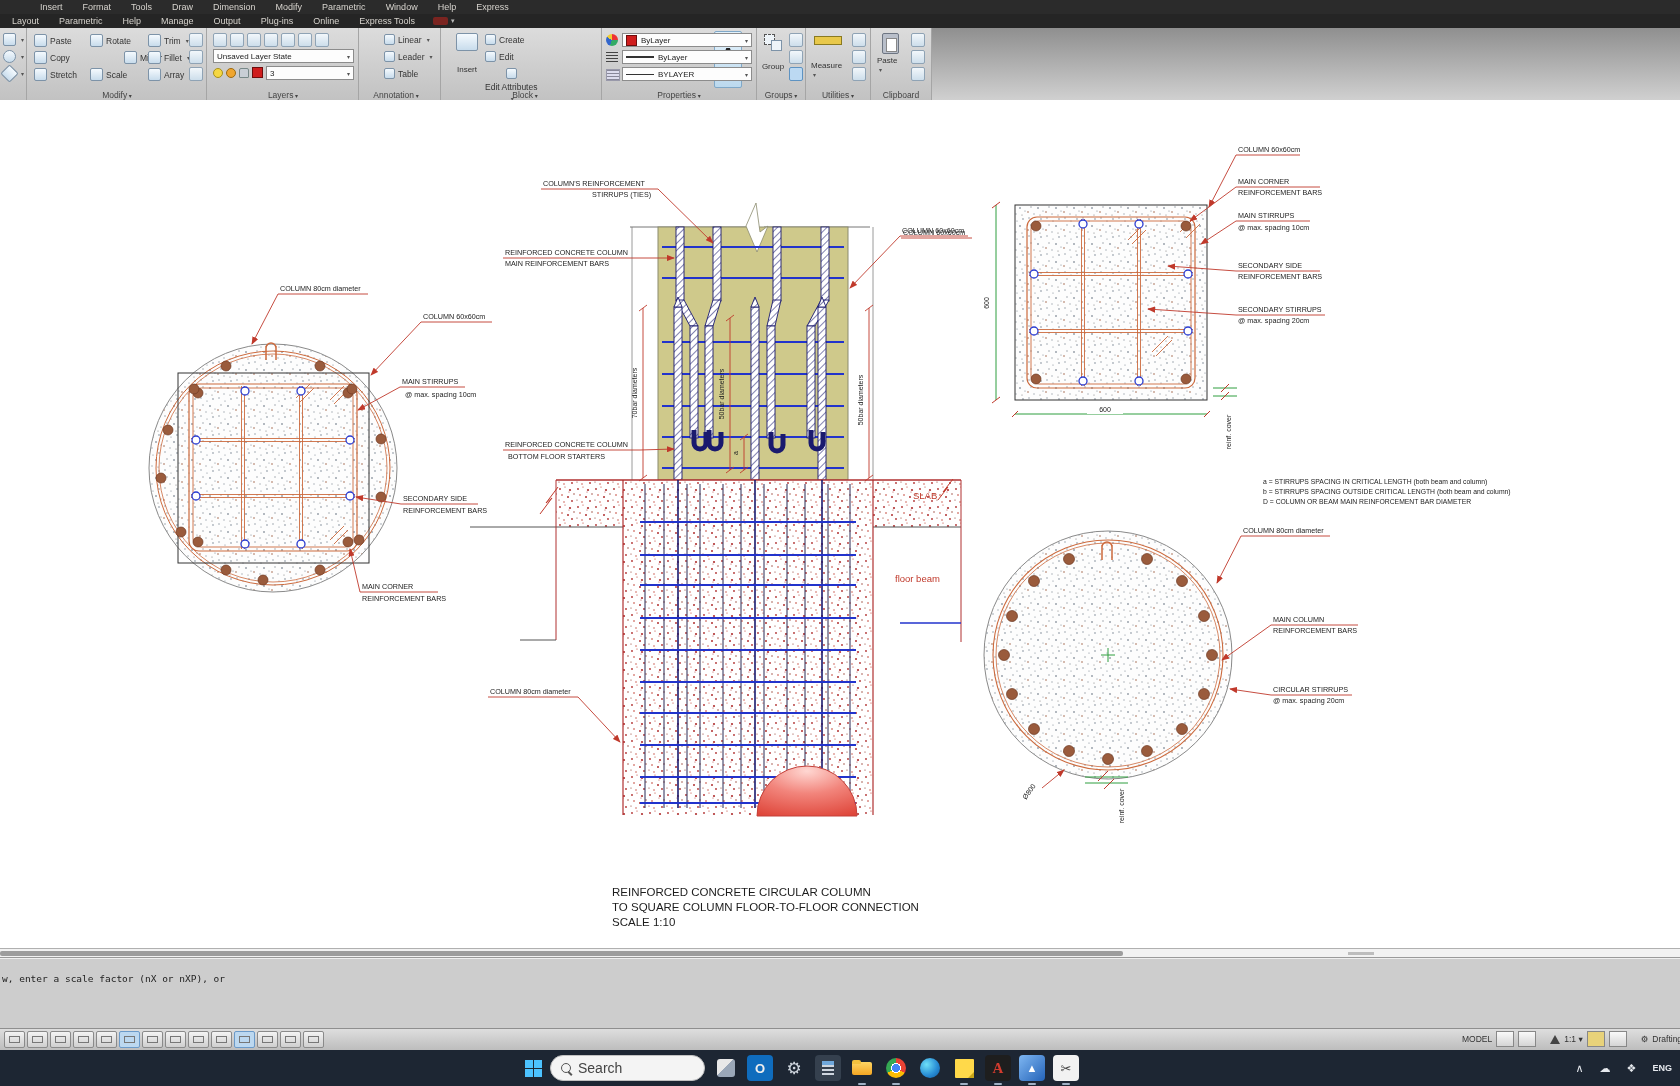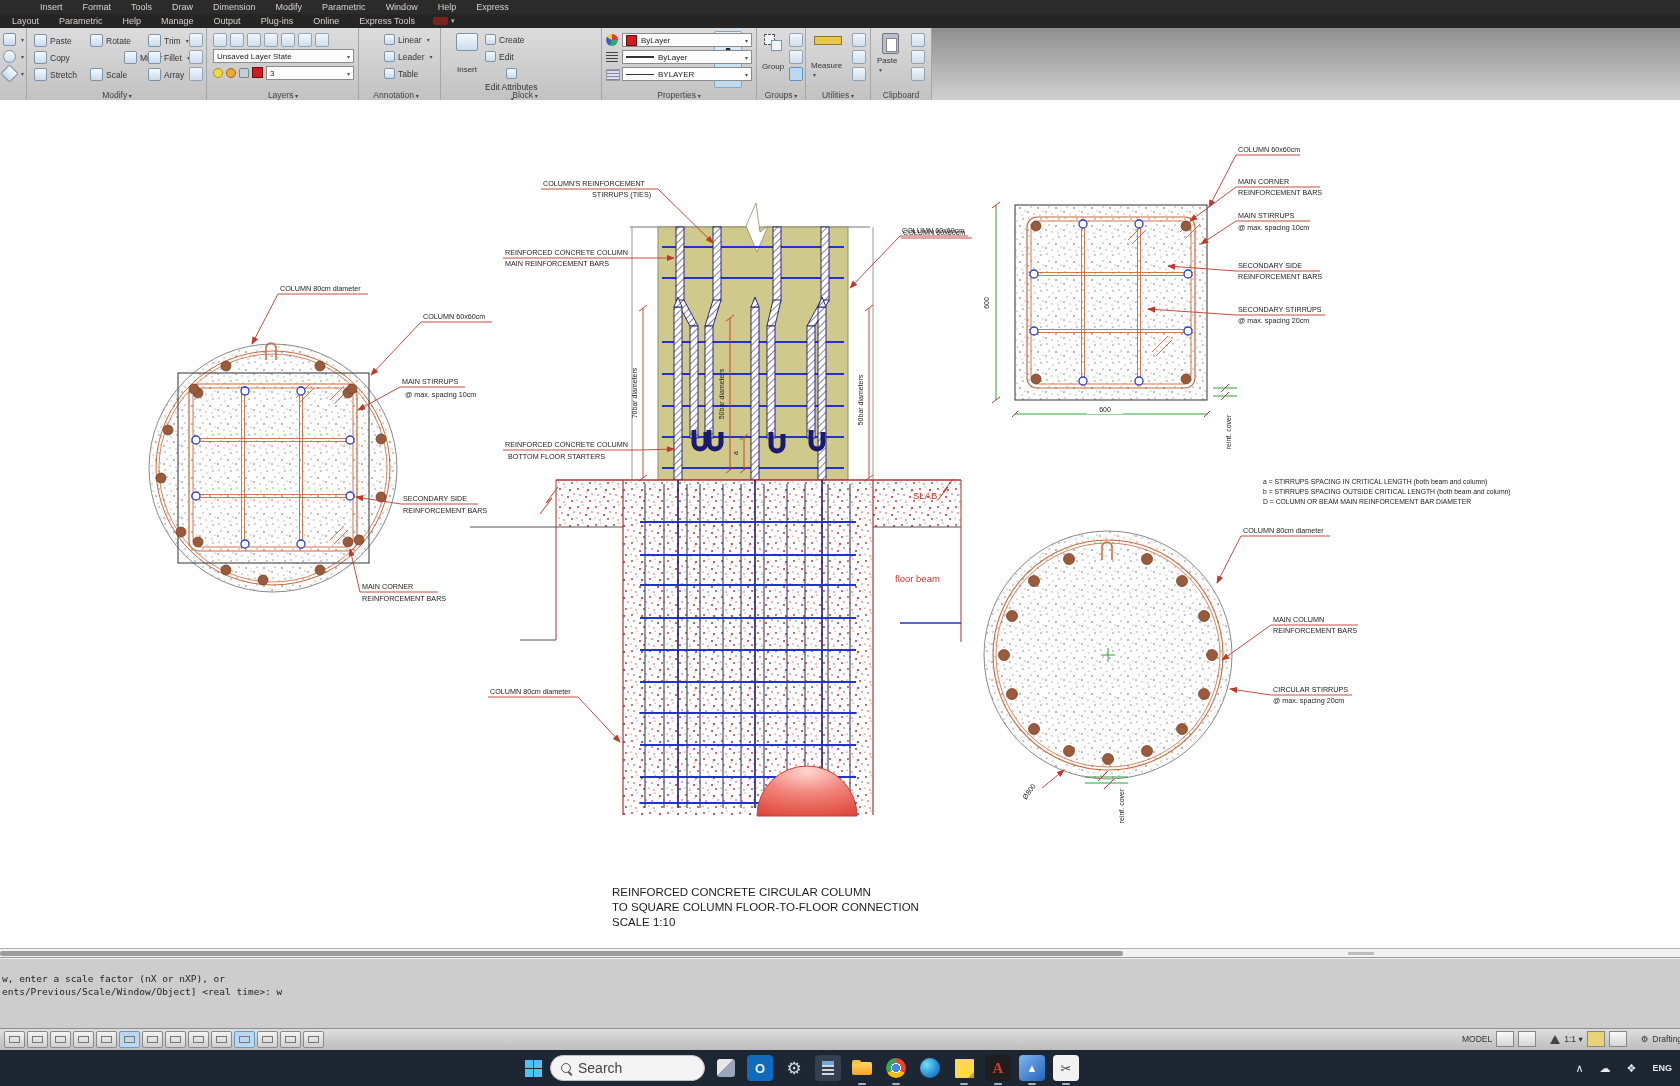--- a/index.html
+++ b/index.html
@@ -712,21 +712,20 @@
   </svg>
   </div>
 
   <div class="hscroll">
     <div class="hthumb"></div>
     <div class="hdash"></div>
   </div>
 
   <div class="cmd">
     <div>w, enter a scale factor (nX or nXP), or</div>
-    <div>ents/Previous/Scale/Window/Object] &lt;real time&gt;: w</div>
   </div>
 
   <div class="sbar">
     <div class="toggles">
       <span class="tg"></span>
       <span class="tg"></span>
       <span class="tg"></span>
       <span class="tg"></span>
       <span class="tg"></span>
       <span class="tg on"></span>

